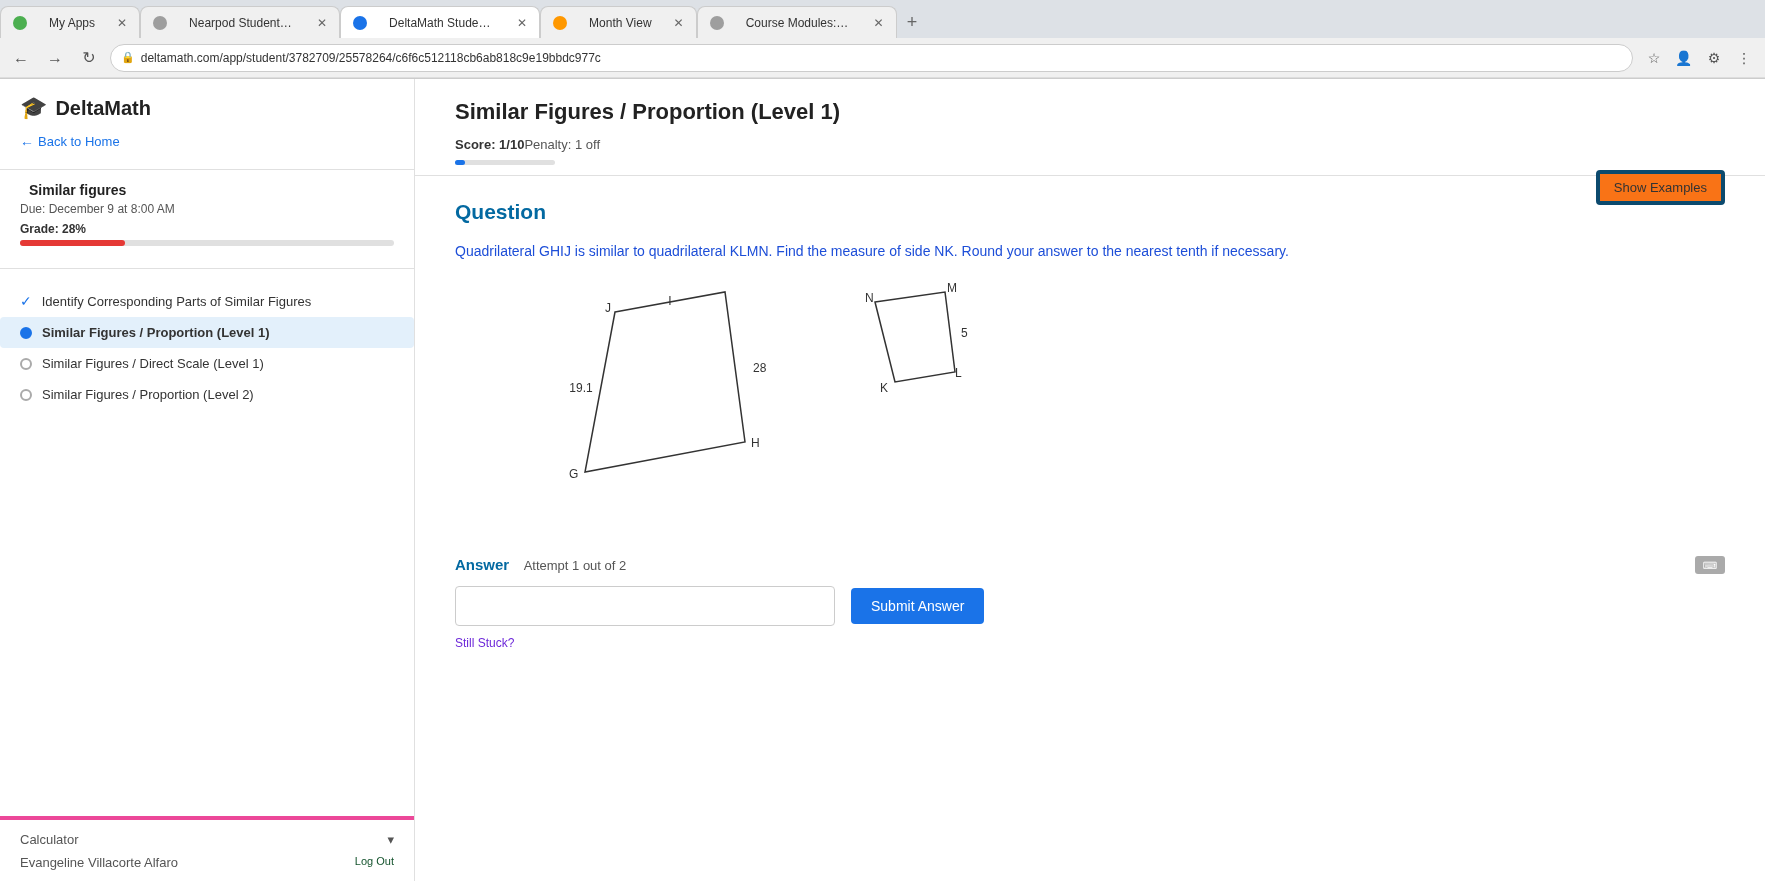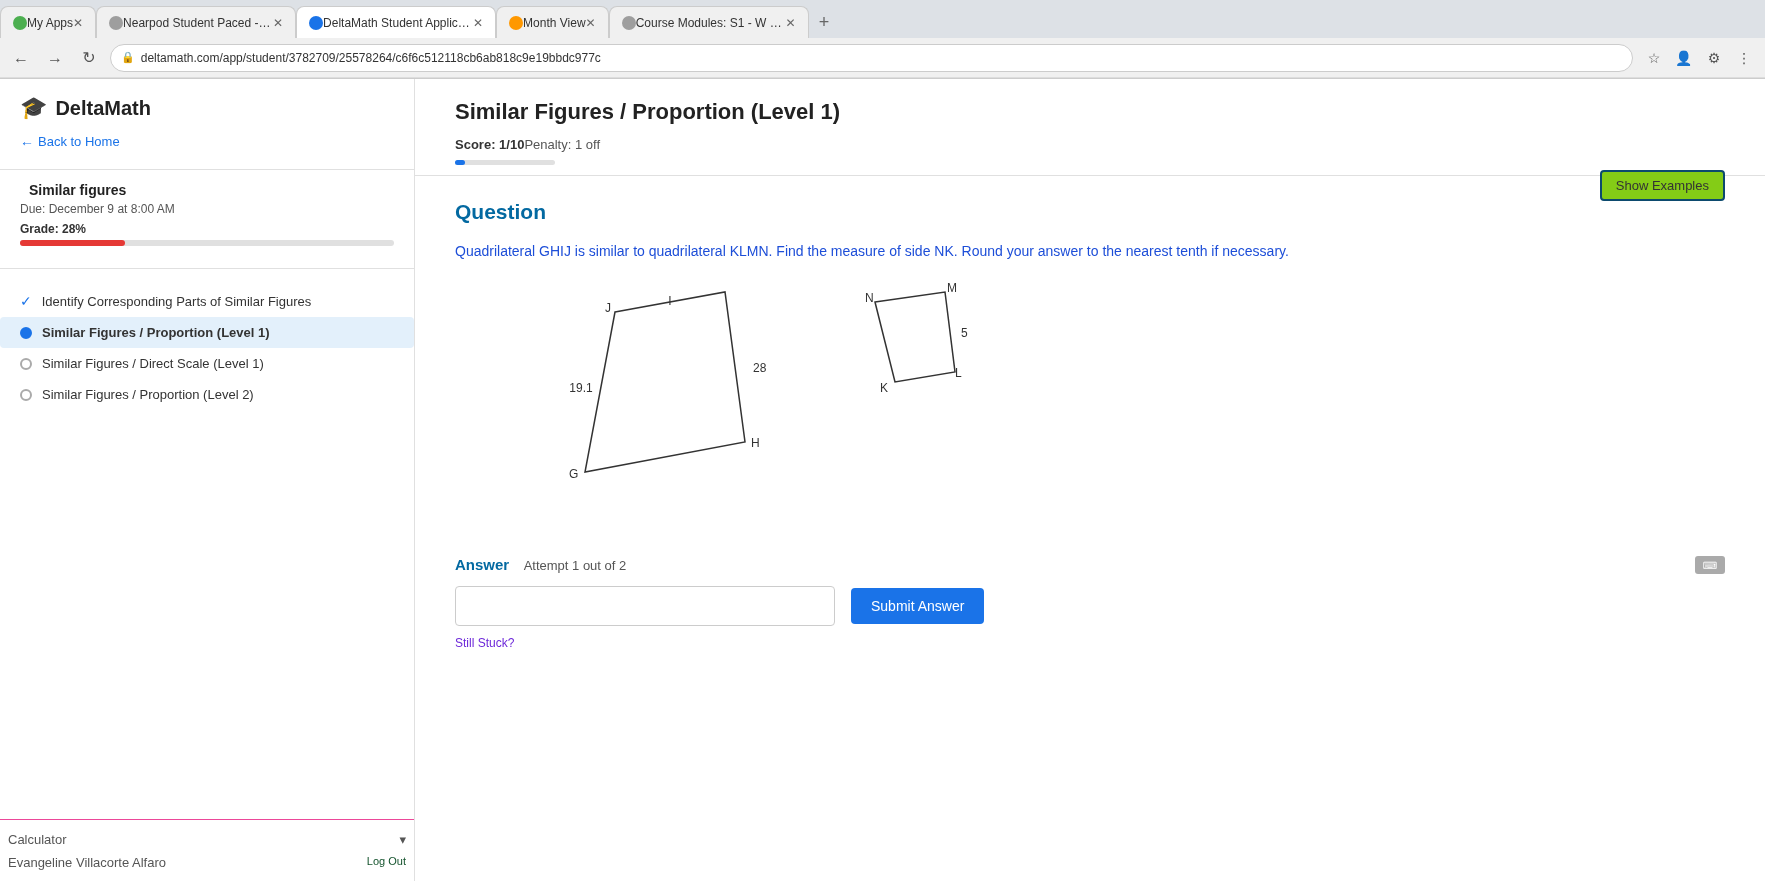--- a/index.html
+++ b/index.html
@@ -1,21 +1,21 @@
 <!DOCTYPE html>
 <html><head>
   <meta charset="utf-8">
   <style>
     * { margin: 0; padding: 0; box-sizing: border-box; }
     body { font-family: Arial, sans-serif; background: #e8e8e8; width: 1765px; height: 881px; overflow: hidden; }
 
     
     .browser-chrome { background: #f0f0f0; border-bottom: 1px solid #ccc; }
     .tab-bar { display: flex; align-items: flex-end; height: 38px; background: #dde1e6; padding-top: 6px; }
-    .tab { display: flex; align-items: center; height: 32px; padding: 0 12px; background: #f0f0f0; border-radius: 8px 8px 0 0; font-size: 12px; color: #333; max-width: 200px; gap: 0; border: 1px solid #ccc; border-bottom: none; }
+    .tab { display: flex; align-items: center; height: 32px; padding: 0 12px; background: #f0f0f0; border-radius: 8px 8px 0 0; font-size: 12px; color: #333; max-width: 200px; gap: 22px; border: 1px solid #ccc; border-bottom: none; }
     .tab.active { background: #fff; z-index: 2; }
     .tab-icon { width: 14px; height: 14px; border-radius: 50%; flex-shrink: 0; }
     .tab-icon.green { background: #4caf50; }
     .tab-icon.blue { background: #1a73e8; }
     .tab-icon.orange { background: #ff9800; }
     .tab-icon.gray { background: #9e9e9e; }
     .tab-label { flex: 1; white-space: nowrap; overflow: hidden; text-overflow: ellipsis; font-size: 12px; }
     .tab-close { font-size: 12px; color: #666; cursor: pointer; flex-shrink: 0; }
     .tab-new { padding: 0 10px; font-size: 18px; color: #666; cursor: pointer; align-self: center; }
     .nav-bar { display: flex; align-items: center; height: 40px; background: #f0f0f0; padding: 0 8px; gap: 8px; border-bottom: 1px solid #ddd; }
@@ -42,39 +42,39 @@
     .grade-label { font-size: 12px; font-weight: bold; color: #333; margin-bottom: 4px; }
     .grade-bar-container { height: 6px; background: #e0e0e0; border-radius: 3px; margin-bottom: 2px; }
     .grade-bar { height: 6px; background: #e53935; border-radius: 3px; width: 28%; }
     .divider { height: 1px; background: #e0e0e0; margin: 8px 0; }
     .nav-items { padding: 8px 0; flex: 1; }
     .nav-item { display: flex; align-items: center; gap: 10px; padding: 8px 20px; font-size: 13px; color: #333; cursor: pointer; }
     .nav-item.active { background: #e3f0fb; border-radius: 4px; font-weight: 600; }
     .nav-item .check-icon { color: #1a73e8; font-size: 14px; }
     .nav-item .radio { width: 12px; height: 12px; border: 2px solid #aaa; border-radius: 50%; display: inline-block; }
     .nav-item .radio.filled { border-color: #1a73e8; background: #1a73e8; }
-    .sidebar-footer { padding: 12px 8px; border-top: 1px solid #ec4899; }
+    .sidebar-footer { padding: 12px 20px; border-top: 4px solid #ec4899; }
     .calc-row { display: flex; align-items: center; justify-content: space-between; font-size: 13px; color: #555; margin-bottom: 8px; cursor: pointer; }
     .user-row { display: flex; align-items: flex-start; justify-content: space-between; font-size: 13px; color: #555; }
     .logout-link { color: #14532d; cursor: pointer; text-decoration: none; font-size: 11px; }
 
     
     .main-content { flex: 1; background: #fff; overflow-y: auto; }
     .content-header { padding: 20px 40px 10px; border-bottom: 1px solid #e0e0e0; }
     .page-title { font-size: 22px; font-weight: bold; color: #222; margin-bottom: 12px; }
     .score-row { display: flex; align-items: center; margin-bottom: 8px; }
     .score-text { font-size: 13px; font-weight: 600; color: #333; }
     .penalty-text { font-size: 13px; color: #555; }
     .score-bar-container { height: 5px; background: #e0e0e0; border-radius: 3px; width: 100px; margin-top: 4px; }
     .score-bar { height: 5px; background: #1a73e8; border-radius: 3px; width: 10%; }
 
     .question-area { padding: 24px 40px; }
     .question-label { font-size: 21px; font-weight: bold; color: #0369a1; margin-bottom: 16px; }
     .question-text { font-size: 14px; color: #1d4ed8; margin-bottom: 20px; line-height: 1.6; max-width: 900px; }
-    .show-examples-btn { float: right; padding: 6px 14px; border: 2px solid #0c4a6e; background: #84cc16; border-radius: 4px; font-size: 13px; cursor: pointer; color: #333; margin-top: -30px; }
+    .show-examples-btn { float: right; padding: 6px 14px; border: 4px solid #0c4a6e; background: #f97316; border-radius: 4px; font-size: 13px; cursor: pointer; color: #333; margin-top: -30px; }
 
     .figures-container { display: flex; align-items: flex-start; gap: 80px; margin: 20px 0 30px 100px; }
 
     .answer-section { padding: 0 40px 30px; }
     .answer-label { font-size: 15px; font-weight: bold; color: #0369a1; margin-bottom: 4px; }
     .attempt-text { font-size: 13px; color: #555; display: inline; margin-left: 10px; }
     .answer-input-row { display: flex; align-items: center; gap: 16px; margin-top: 12px; }
     .answer-input { width: 380px; height: 40px; border: 1px solid #ccc; border-radius: 4px; padding: 0 12px; font-size: 14px; }
     .submit-btn { padding: 10px 20px; background: #1a73e8; color: #fff; border: none; border-radius: 4px; font-size: 14px; cursor: pointer; }
 

